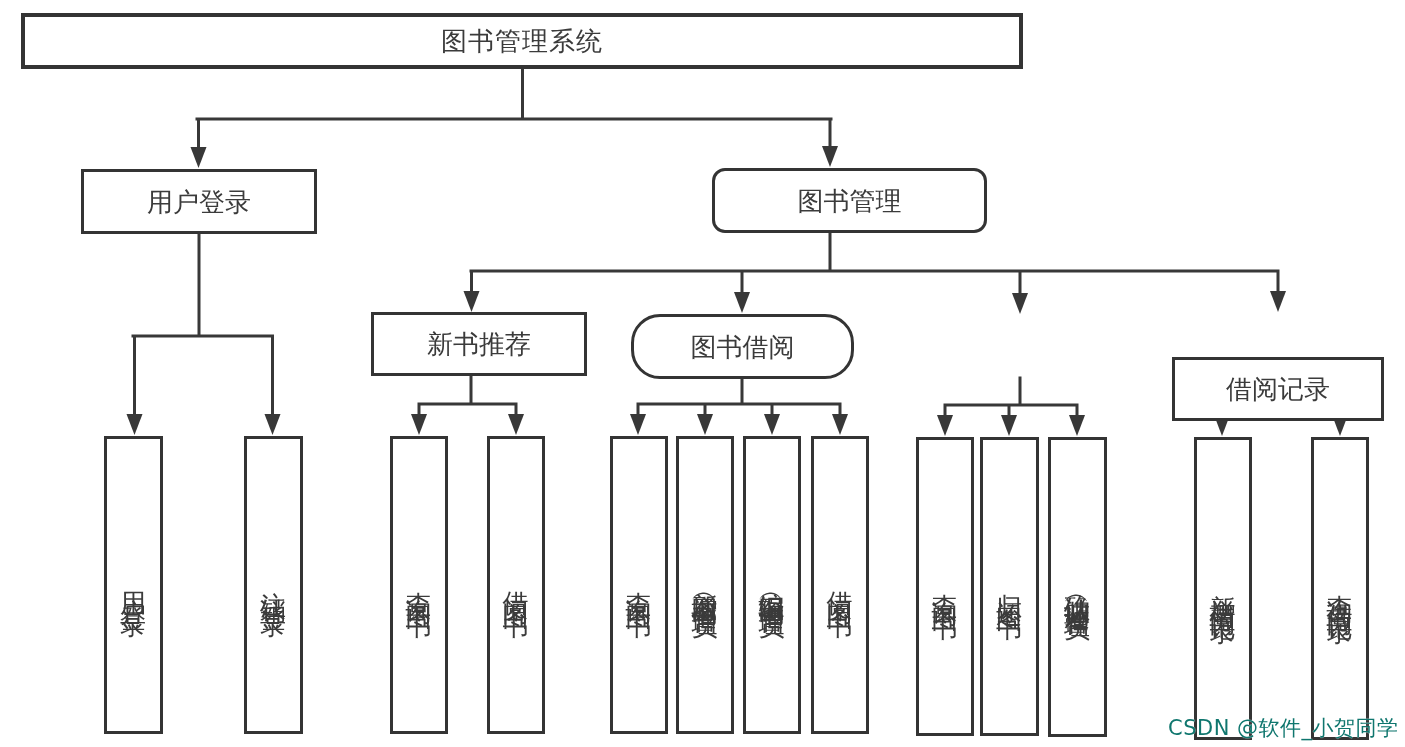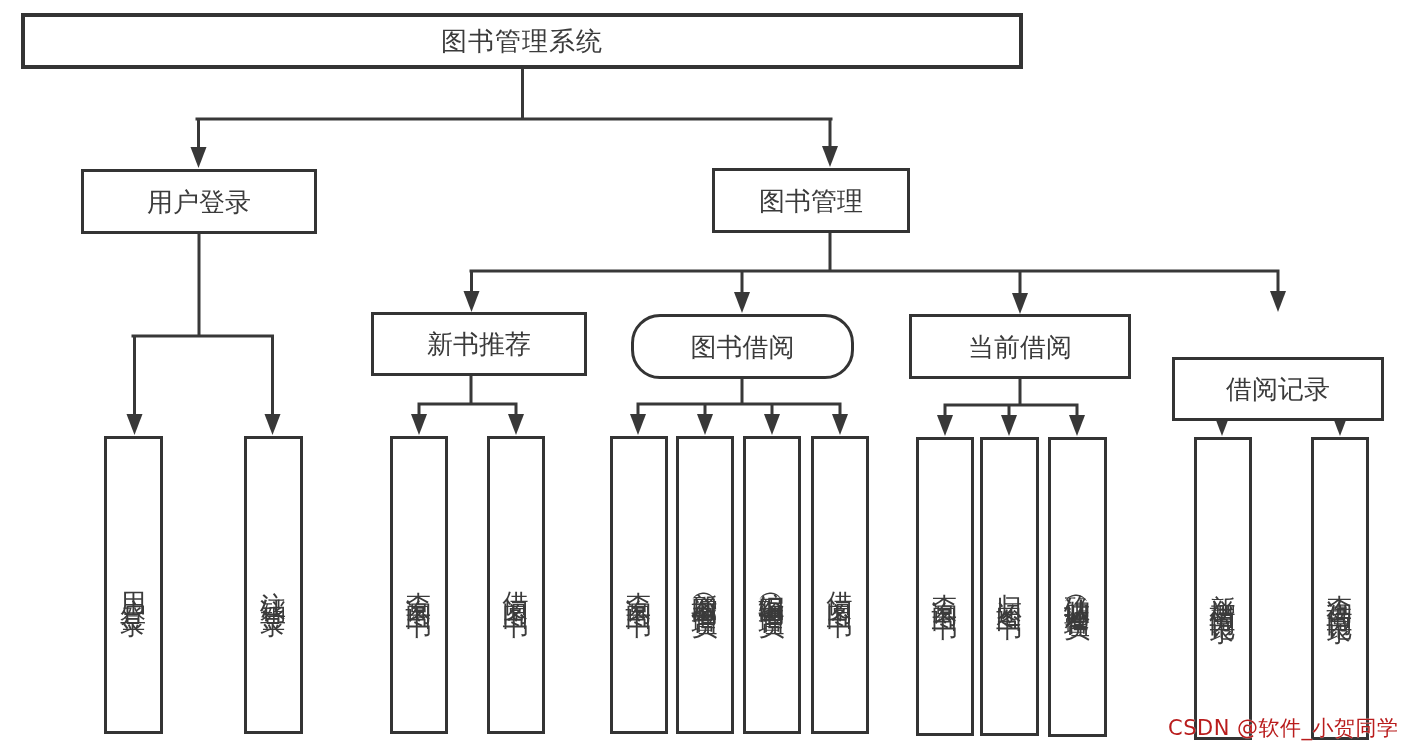--- a/index.html
+++ b/index.html
@@ -44,21 +44,21 @@
     letter-spacing: 7px;
     white-space: pre;
   }
   .vnode span.ls5 { letter-spacing: 5px; }
   .vnode span.ls3 { letter-spacing: 3px; }
   .watermark {
     position: absolute;
     left: 1168px;
     top: 714px;
     font-size: 21px;
-    color: #b91c1c;
+    color: #0f766e;
     letter-spacing: 0.5px;
     white-space: nowrap;
     text-shadow: 0 0 1px #ffffff;
   }
 </style>
 </head>
 <body>
 
 <div class="canvas">
 
@@ -112,32 +112,29 @@
     </g>
   </svg>
 
   <div class="node root" style="left:21px; top:13px; width:1002px; height:56px;">
     <span>图书管理系统</span>
   </div>
 
   <div class="node" style="left:81px; top:169px; width:236px; height:65px;">
     <span>用户登录</span>
   </div>
-  <div class="node" style="left:712px; top:168px; width:198px; height:65px;">
+  <div class="node" style="left:712px; top:168px; width:275px; height:65px;border-radius:13px;">
     <span>图书管理</span>
   </div>
 
   <div class="node" style="left:363px; top:312px; width:216px; height:64px;margin-left:8px;">
     <span>新书推荐</span>
   </div>
   <div class="node" style="left:631px; top:314px; width:223px; height:65px;border-radius:29px;">
     <span>图书借阅</span>
-  </div>
-  <div class="node" style="left:909px; top:314px; width:222px; height:65px;">
-    <span>当前借阅</span>
   </div>
   <div class="node" style="left:1172px; top:313px; width:212px; height:64px;margin-top:44px;">
     <span>借阅记录</span>
   </div>
 
   <div class="node vnode" style="left:104px; top:436px; width:59px; height:298px;">
     <span>用户登录</span>
   </div>
   <div class="node vnode" style="left:244px; top:436px; width:59px; height:298px;">
     <span>注销登录</span>

